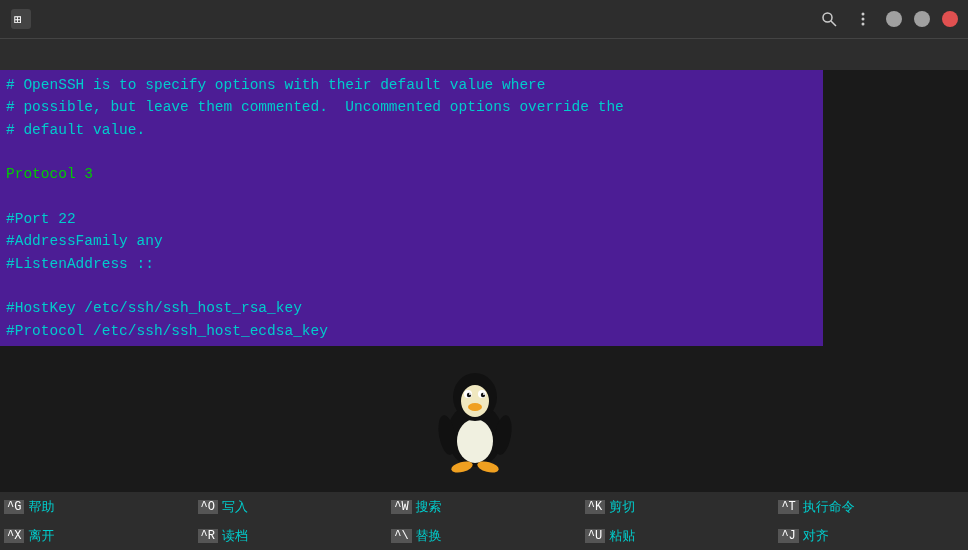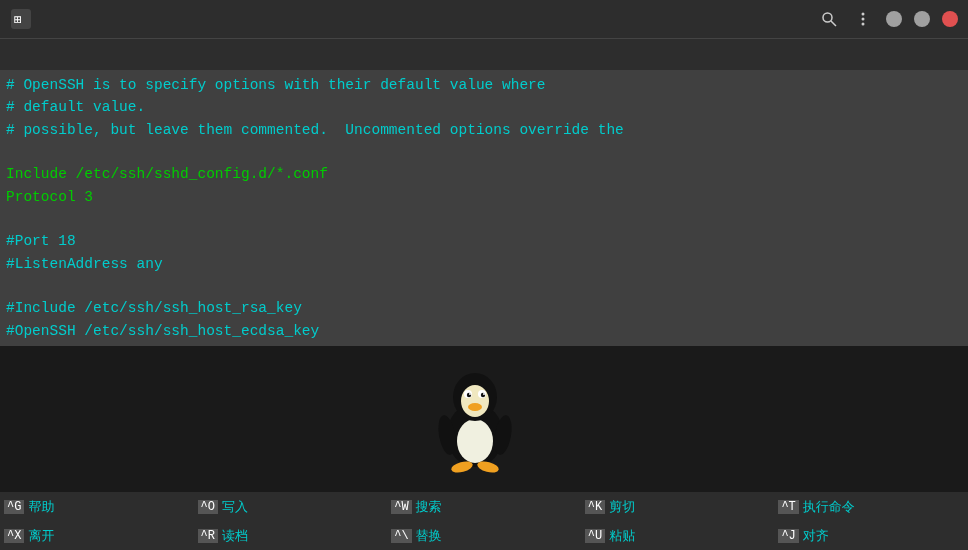--- a/index.html
+++ b/index.html
@@ -87,22 +87,22 @@
       color: #e0e0e0;
       font-size: 14px;
       font-family: 'Courier New', Courier, monospace;
       position: absolute;
       left: 50%;
       transform: translateX(-50%);
     }
 
     
     #editor {
-      width: 968px;
-      background: #404040;
+      width: 823px;
+      background: #4c1d95;
       padding: 4px 6px;
       overflow: hidden;
     }
     .line {
       font-size: 14.5px;
       line-height: 1.55;
       white-space: pre;
       font-family: 'Courier New', Courier, monospace;
     }
     .comment { color: #00cccc; }
@@ -227,31 +227,31 @@
   </div>
 </div>
 
 <div id="nano-header">
   <span id="nano-title-left"></span>
   <span id="nano-title-center"></span>
 </div>
 
 <div id="editor">
 <div class="line comment"># OpenSSH is to specify options with their default value where</div>
+    <div class="line comment"># possible, but leave them commented.  Uncommented options override the</div>
     <div class="line comment"># default value.</div>
-    <div class="line comment"># possible, but leave them commented.  Uncommented options override the</div>
     <div class="line empty">&nbsp;</div>
-    <div class="line normal">Include /etc/ssh/sshd_config.d/*.conf</div>
     <div class="line normal">Protocol 3</div>
     <div class="line empty">&nbsp;</div>
-    <div class="line comment">#Port 18</div>
-    <div class="line comment">#ListenAddress any</div>
+    <div class="line comment">#Port 22</div>
+    <div class="line comment">#AddressFamily any</div>
+    <div class="line comment">#ListenAddress ::</div>
     <div class="line empty">&nbsp;</div>
-    <div class="line comment">#Include /etc/ssh/ssh_host_rsa_key</div>
-    <div class="line comment">#OpenSSH /etc/ssh/ssh_host_ecdsa_key</div>
+    <div class="line comment">#HostKey /etc/ssh/ssh_host_rsa_key</div>
+    <div class="line comment">#Protocol /etc/ssh/ssh_host_ecdsa_key</div>
   </div>
 
 <div id="watermark">
   <div id="wm-top">
 
     <svg id="tux-icon" viewBox="0 0 90 110" xmlns="http://www.w3.org/2000/svg">
 
       <ellipse cx="45" cy="72" rx="28" ry="32" fill="#111"></ellipse>
 
       <ellipse cx="45" cy="78" rx="18" ry="22" fill="#f0f0e0"></ellipse>

